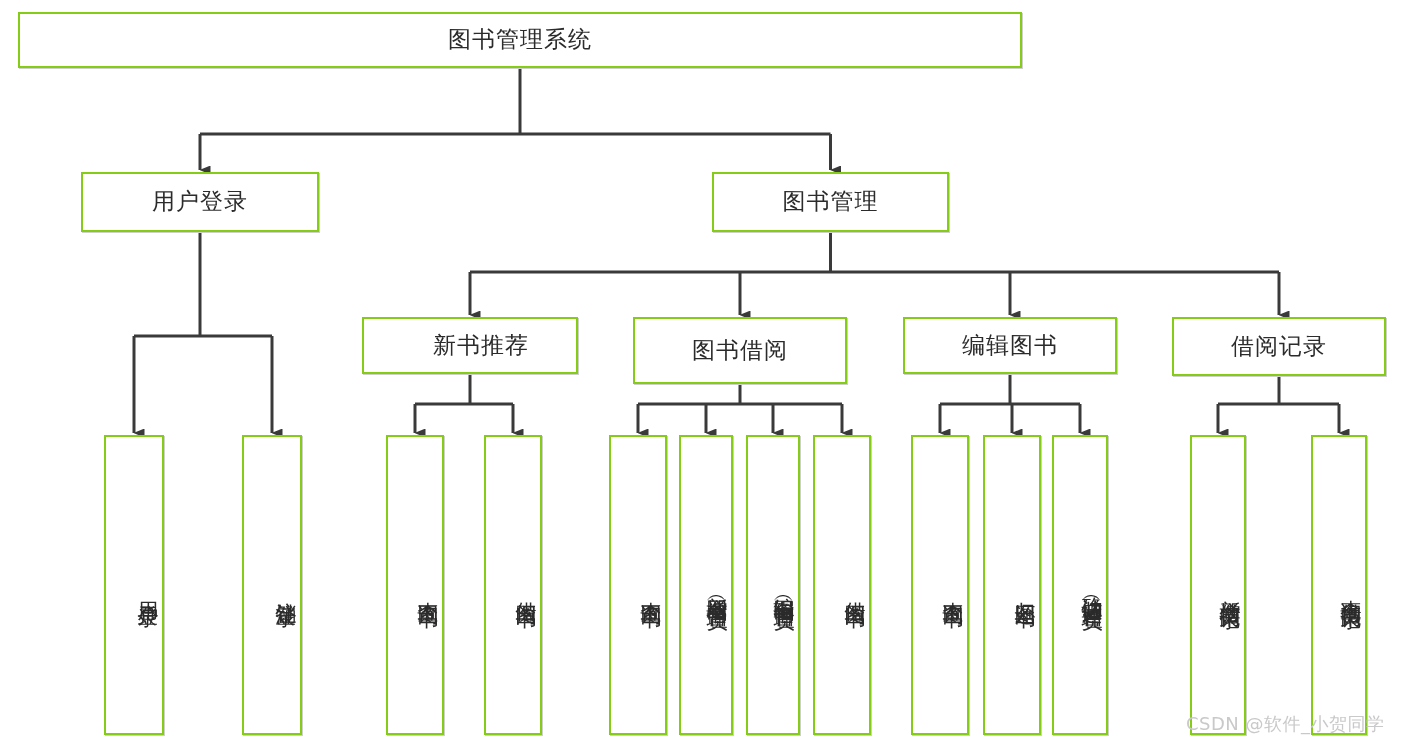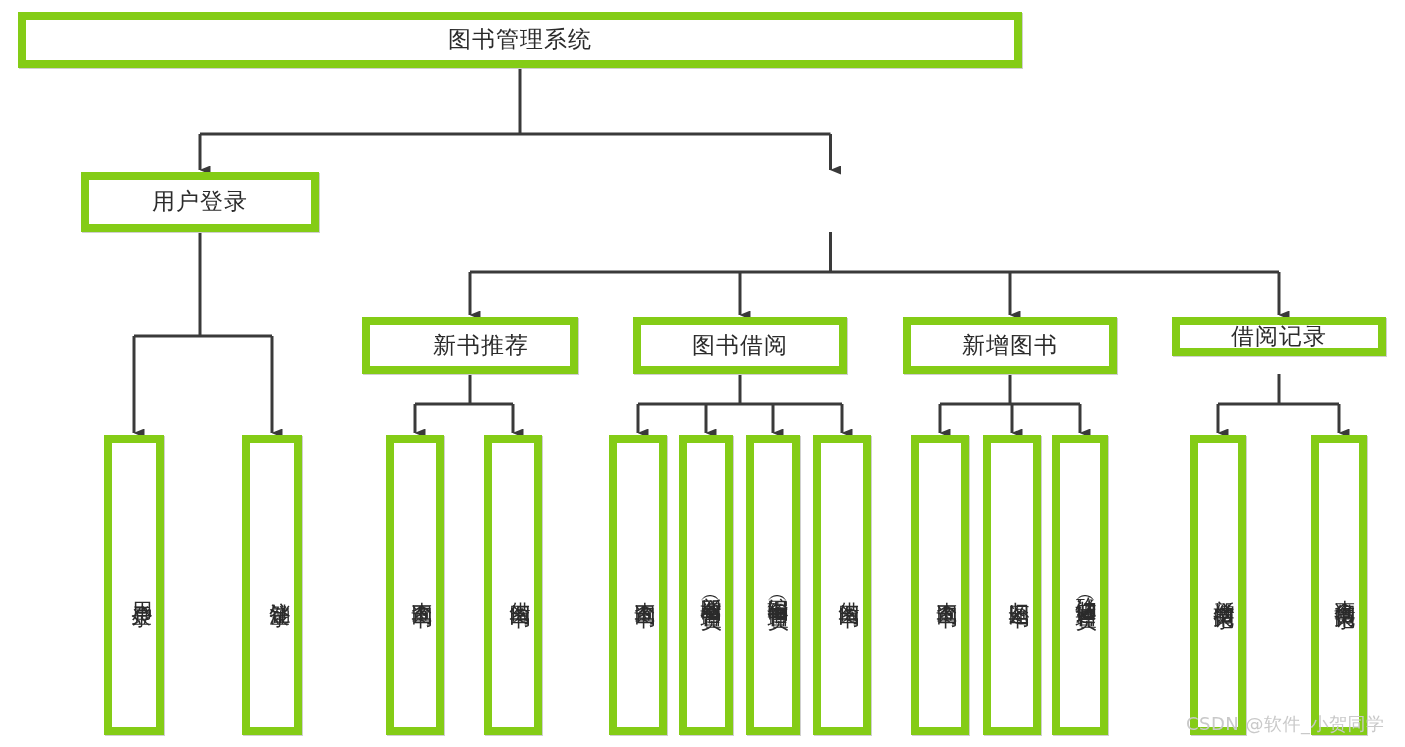--- a/index.html
+++ b/index.html
@@ -22,21 +22,21 @@
     position: absolute;
     left: 0;
     top: 0;
     width: 1405px;
     height: 747px;
     pointer-events: none;
   }
   .node {
     position: absolute;
     box-sizing: border-box;
-    border: 8px solid #84cc16;
+    border: 2px solid #84cc16;
     background: #ffffff;
     display: flex;
     align-items: center;
     justify-content: center;
     color: #2b2b2b;
     box-shadow: 1px 1px 0 #cfcfcf;
   }
   .node.horiz {
     font-size: 23px;
     letter-spacing: 1px;
@@ -113,25 +113,26 @@
         <path d="M 1279 374 L 1279 404"></path>
         <path d="M 1218 404 L 1339 404"></path>
         <path d="M 1218 404 L 1218 433" marker-end="url(#arrowhead)"></path>
         <path d="M 1339 404 L 1339 433" marker-end="url(#arrowhead)"></path>
       </g>
   </svg>
 
   <div class="node horiz" id="node-root" style="left: 18px; top: 12px; width: 1004px; height: 56px;">图书管理系统</div>
 
   <div class="node horiz" style="left: 81px; top: 172px; width: 238px; height: 60px;">用户登录</div>
+  <div class="node horiz" style="left: 712px; top: 172px; width: 237px; height: 60px;">图书管理</div>
 
   <div class="node horiz" style="left: 362px; top: 317px; width: 216px; height: 57px; padding-left: 28px;">新书推荐</div>
-  <div class="node horiz" style="left: 633px; top: 317px; width: 214px; height: 57px; text-align: center;">图书借阅</div>
-  <div class="node horiz" style="left: 903px; top: 317px; width: 214px; height: 57px;">新增图书</div>
-  <div class="node horiz" style="left: 1172px; top: 317px; width: 214px; height: 39px;">借阅记录</div>
+  <div class="node horiz" style="left: 633px; top: 317px; width: 214px; height: 67px; text-align: center;">图书借阅</div>
+  <div class="node horiz" style="left: 903px; top: 317px; width: 214px; height: 57px;">编辑图书</div>
+  <div class="node horiz" style="left: 1172px; top: 317px; width: 214px; height: 59px;">借阅记录</div>
 
   <div id="leaf-container">
       <div class="node vert" style="left: 104px; top: 435px; width: 60px; height: 300px;">
         <span class="vlabel">用户登录</span>
       </div>
       <div class="node vert" style="left: 242px; top: 435px; width: 60px; height: 300px;">
         <span class="vlabel">注销登录</span>
       </div>
       <div class="node vert" style="left: 386px; top: 435px; width: 58px; height: 300px;">
         <span class="vlabel">查询图书</span>

